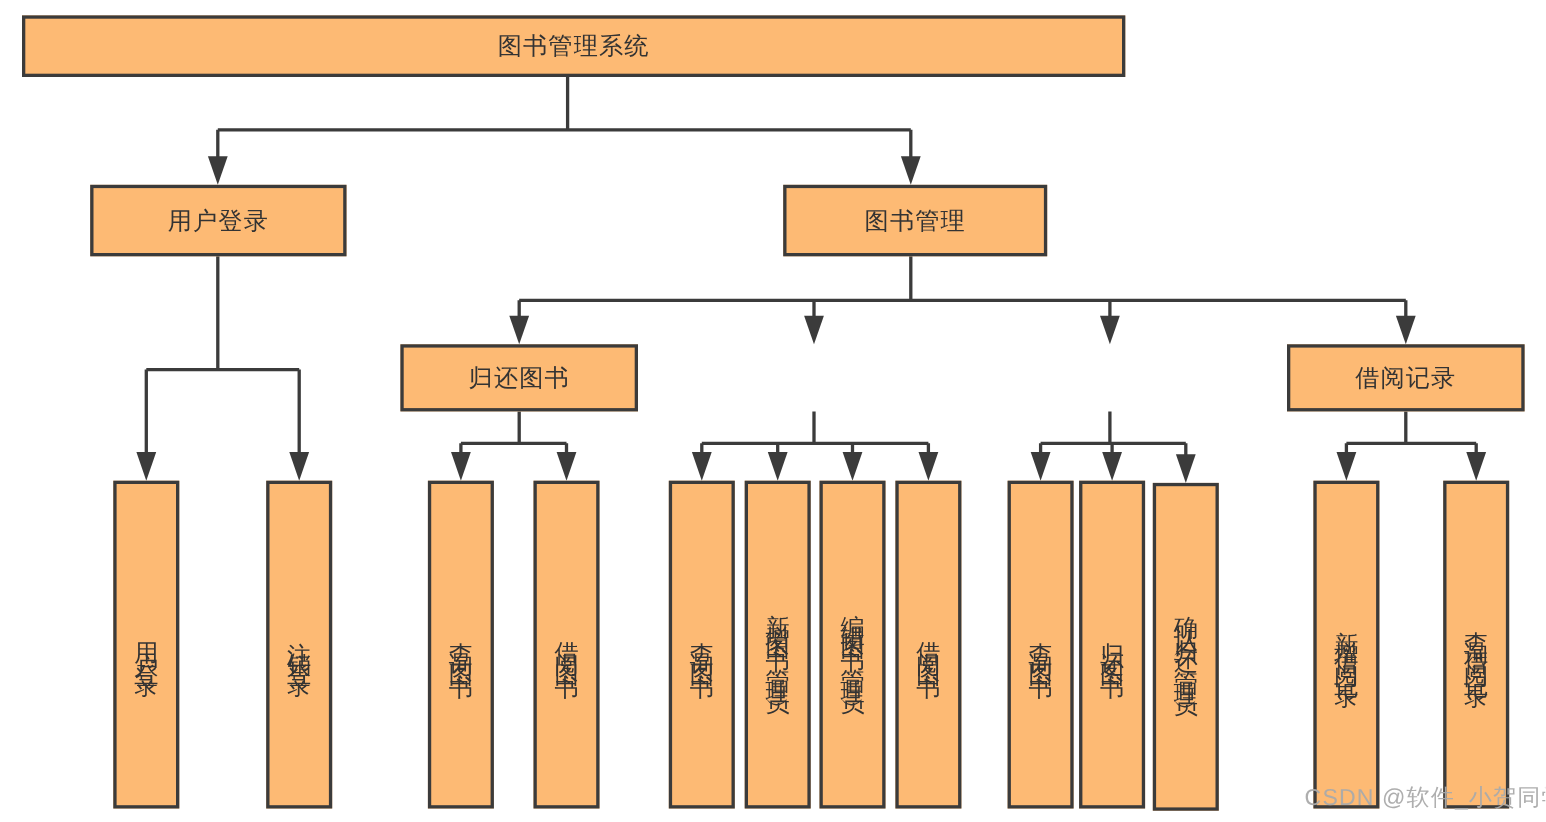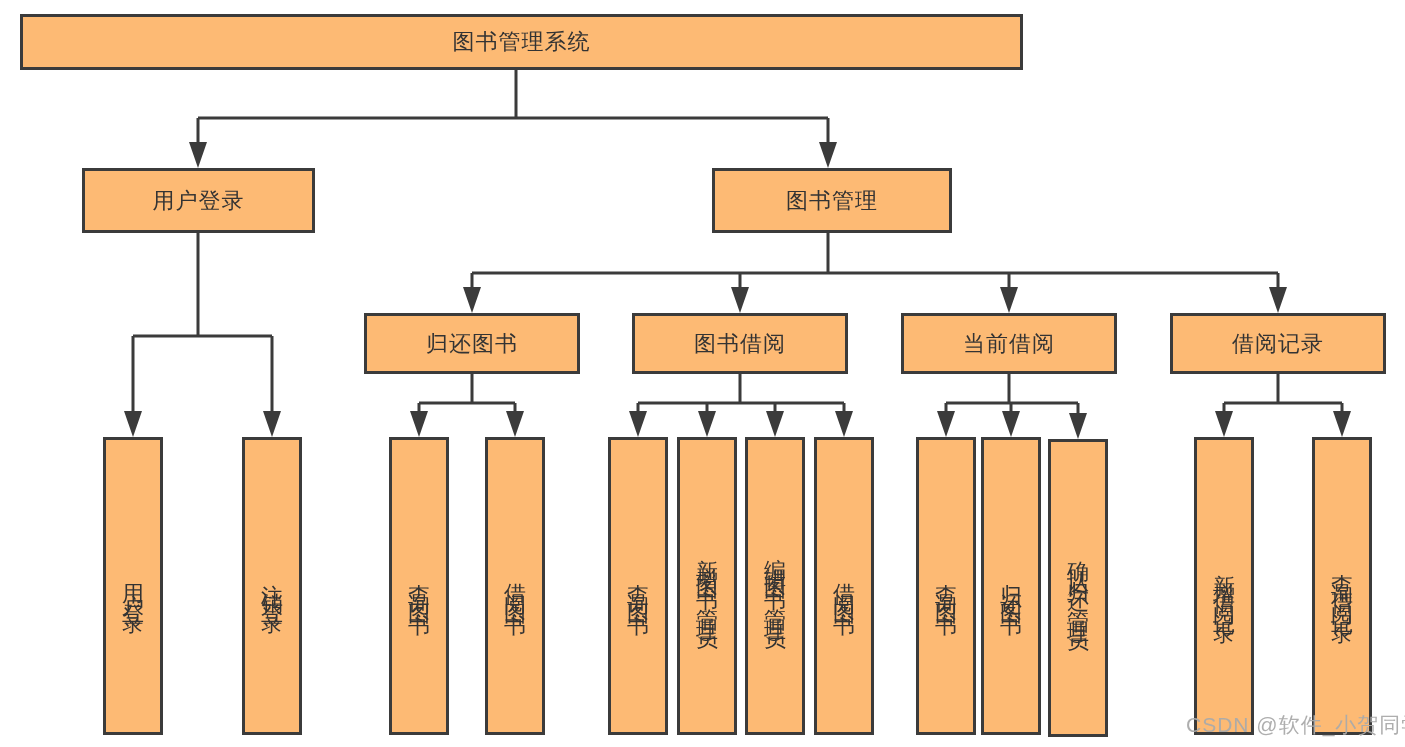--- a/index.html
+++ b/index.html
@@ -78,26 +78,20 @@
   <div class="box h" style="left:82px;top:168px;width:233px;height:65px;">
     <span>用户登录</span>
   </div>
   <div class="box h" style="left:712px;top:168px;width:240px;height:65px;">
     <span>图书管理</span>
   </div>
 
   <div class="box h" style="left:364px;top:313px;width:216px;height:61px;">
     <span>归还图书</span>
   </div>
-  <div class="box h" style="left:632px;top:313px;width:216px;height:61px;">
-    <span>图书借阅</span>
-  </div>
-  <div class="box h" style="left:901px;top:313px;width:216px;height:61px;">
-    <span>当前借阅</span>
-  </div>
   <div class="box h" style="left:1170px;top:313px;width:216px;height:61px;text-align:center;">
     <span>借阅记录</span>
   </div>
 
   <div class="box v" style="left:103px;top:437px;width:60px;height:298px;">
     <span>用户登录</span>
   </div>
   <div class="box v" style="left:242px;top:437px;width:60px;height:298px;">
     <span>注销登录</span>
   </div>

